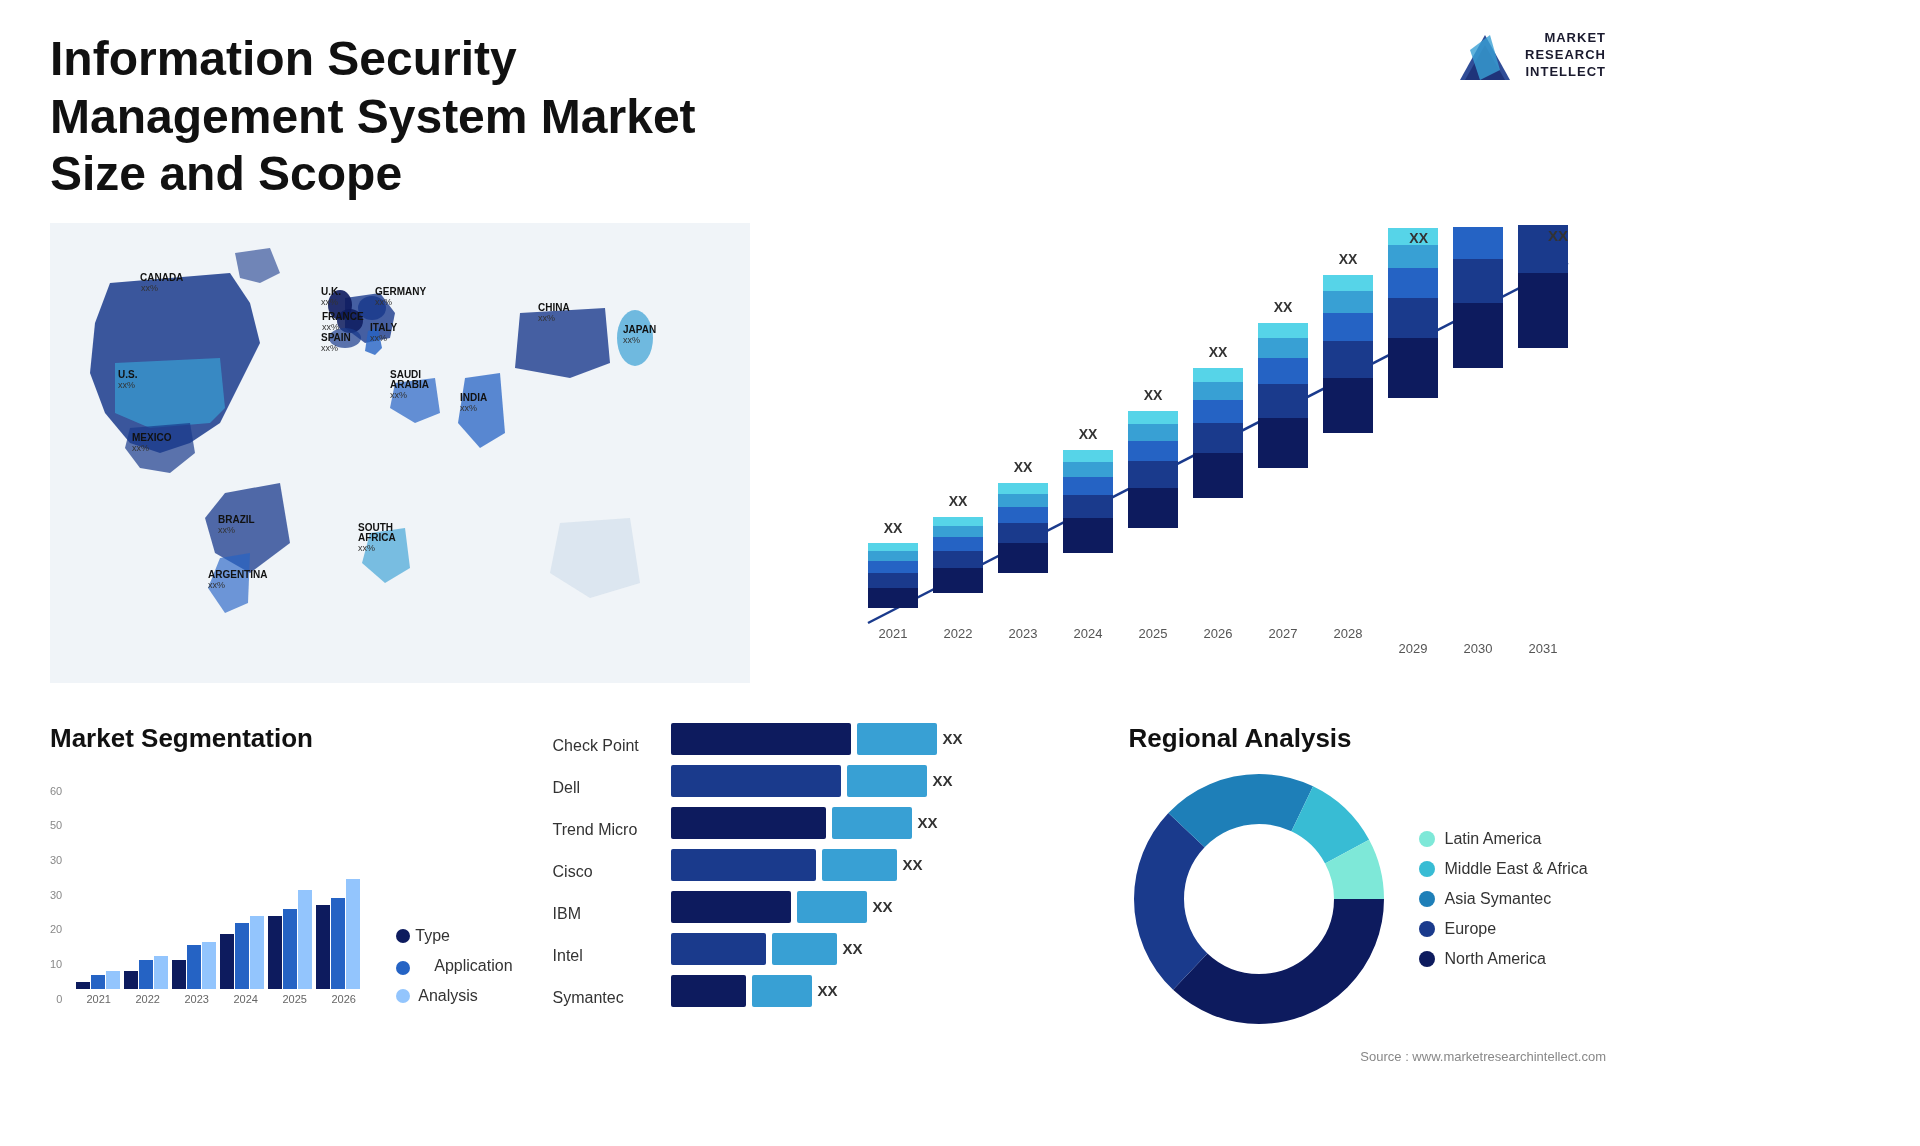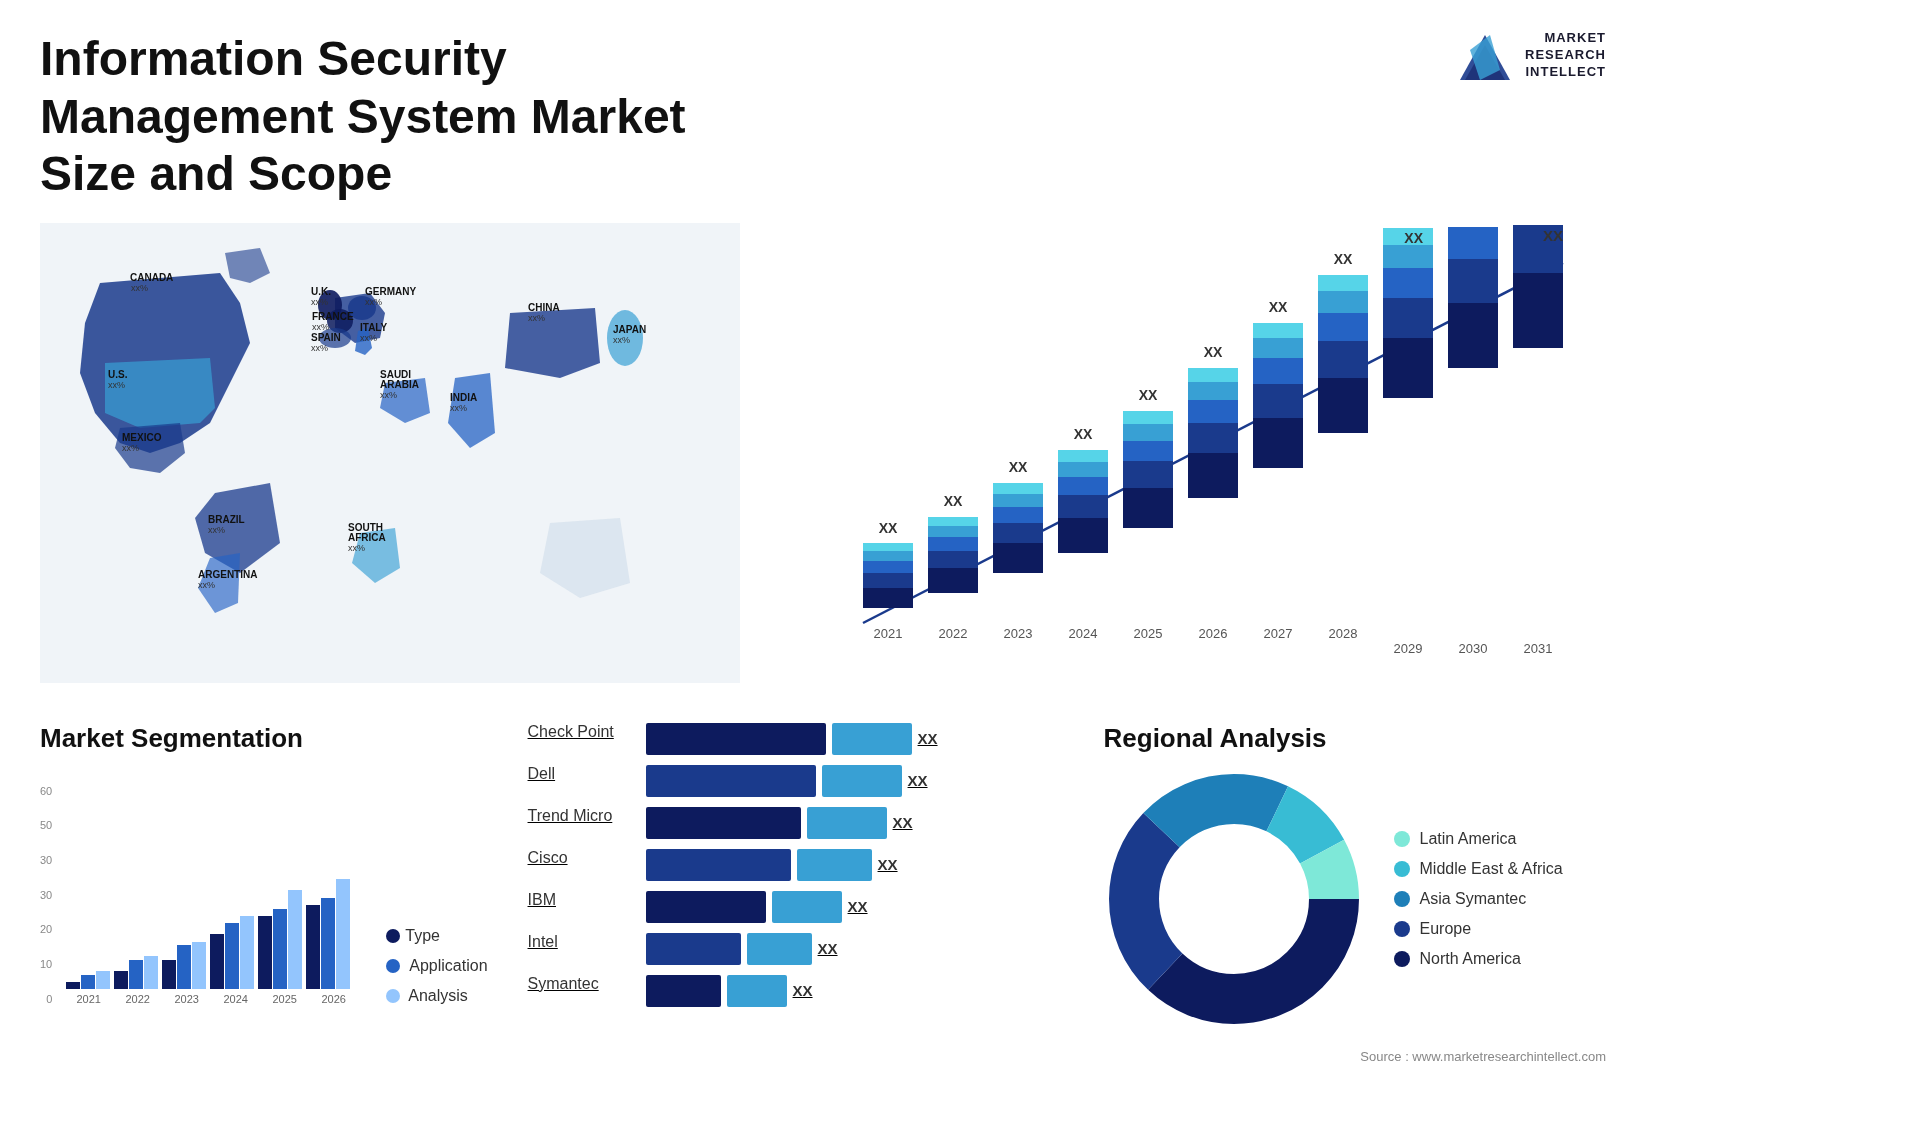--- a/index.html
+++ b/index.html
@@ -7,21 +7,21 @@
       font-family: 'Arial', sans-serif;
       background: #fff;
       width: 1920px;
       min-height: 1146px;
       overflow-x: hidden;
     }
 
     .page-container {
       width: 1656px;
       min-height: 1146px;
-      padding: 30px 50px 30px 40px;
+      padding: 30px 50px 30px 50px;
       background: #fff;
     }
 
     
     .header {
       display: flex;
       justify-content: space-between;
       align-items: flex-start;
       margin-bottom: 20px;
     }
@@ -94,24 +94,23 @@
       color: #111;
       margin-bottom: 15px;
     }
 
     
     .players-container {
       flex: 0 0 520px;
     }
     .player-row {
       display: flex;
-      align-items: flex-start;
+      align-items: flex-end;
       margin-bottom: 10px;
       gap: 8px;
-      text-decoration: underline;
     }
     .player-name {
       font-size: 16px;
       color: #333;
       width: 110px;
       flex-shrink: 0;
     }
     .player-bar-container {
       display: flex;
       align-items: center;
@@ -432,21 +431,21 @@
             <div style="width:45px; text-align:center; font-size:11px; color:#666;">2025</div>
             <div style="width:45px; text-align:center; font-size:11px; color:#666;">2026</div>
           </div>
         </div>
 
         <div style="margin-left:20px; display:flex; flex-direction:column; gap:12px; justify-content:center;">
           <div style="display:flex;align-items:center;gap:5px;">
             <div style="width:14px;height:14px;border-radius:50%;background:#0d1b5e;"></div>
             <span style="font-size:16px;color:#333;">Type</span>
           </div>
-          <div style="display:flex;align-items:center;gap:9px;">
+          <div style="display:flex;align-items:flex-end;gap:24px;">
             <div style="width:14px;height:14px;border-radius:50%;background:#2563c4;"></div>
             <span style="font-size:16px;color:#333;">Application</span>
           </div>
           <div style="display:flex;align-items:center;gap:8px;">
             <div style="width:14px;height:14px;border-radius:50%;background:#93c5fd;"></div>
             <span style="font-size:16px;color:#333;">Analysis</span>
           </div>
         </div>
       </div>
     </div>

